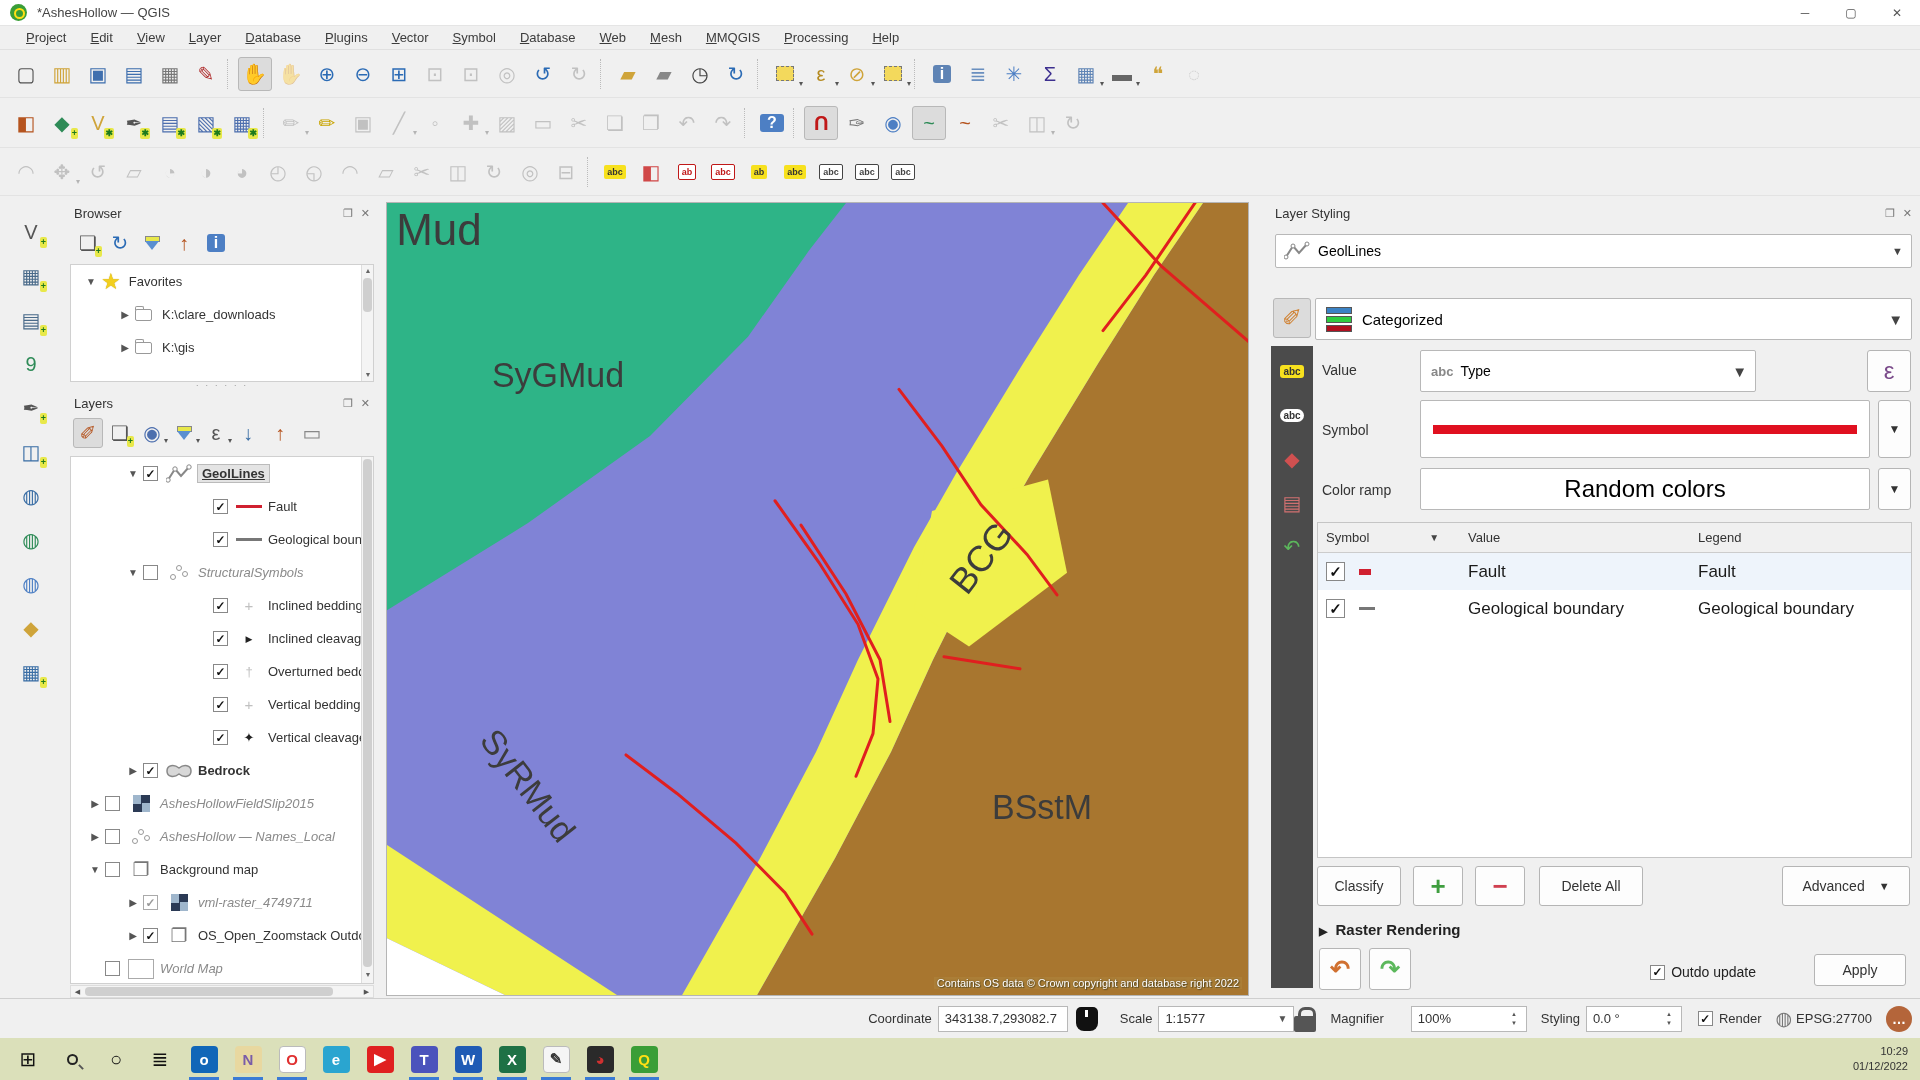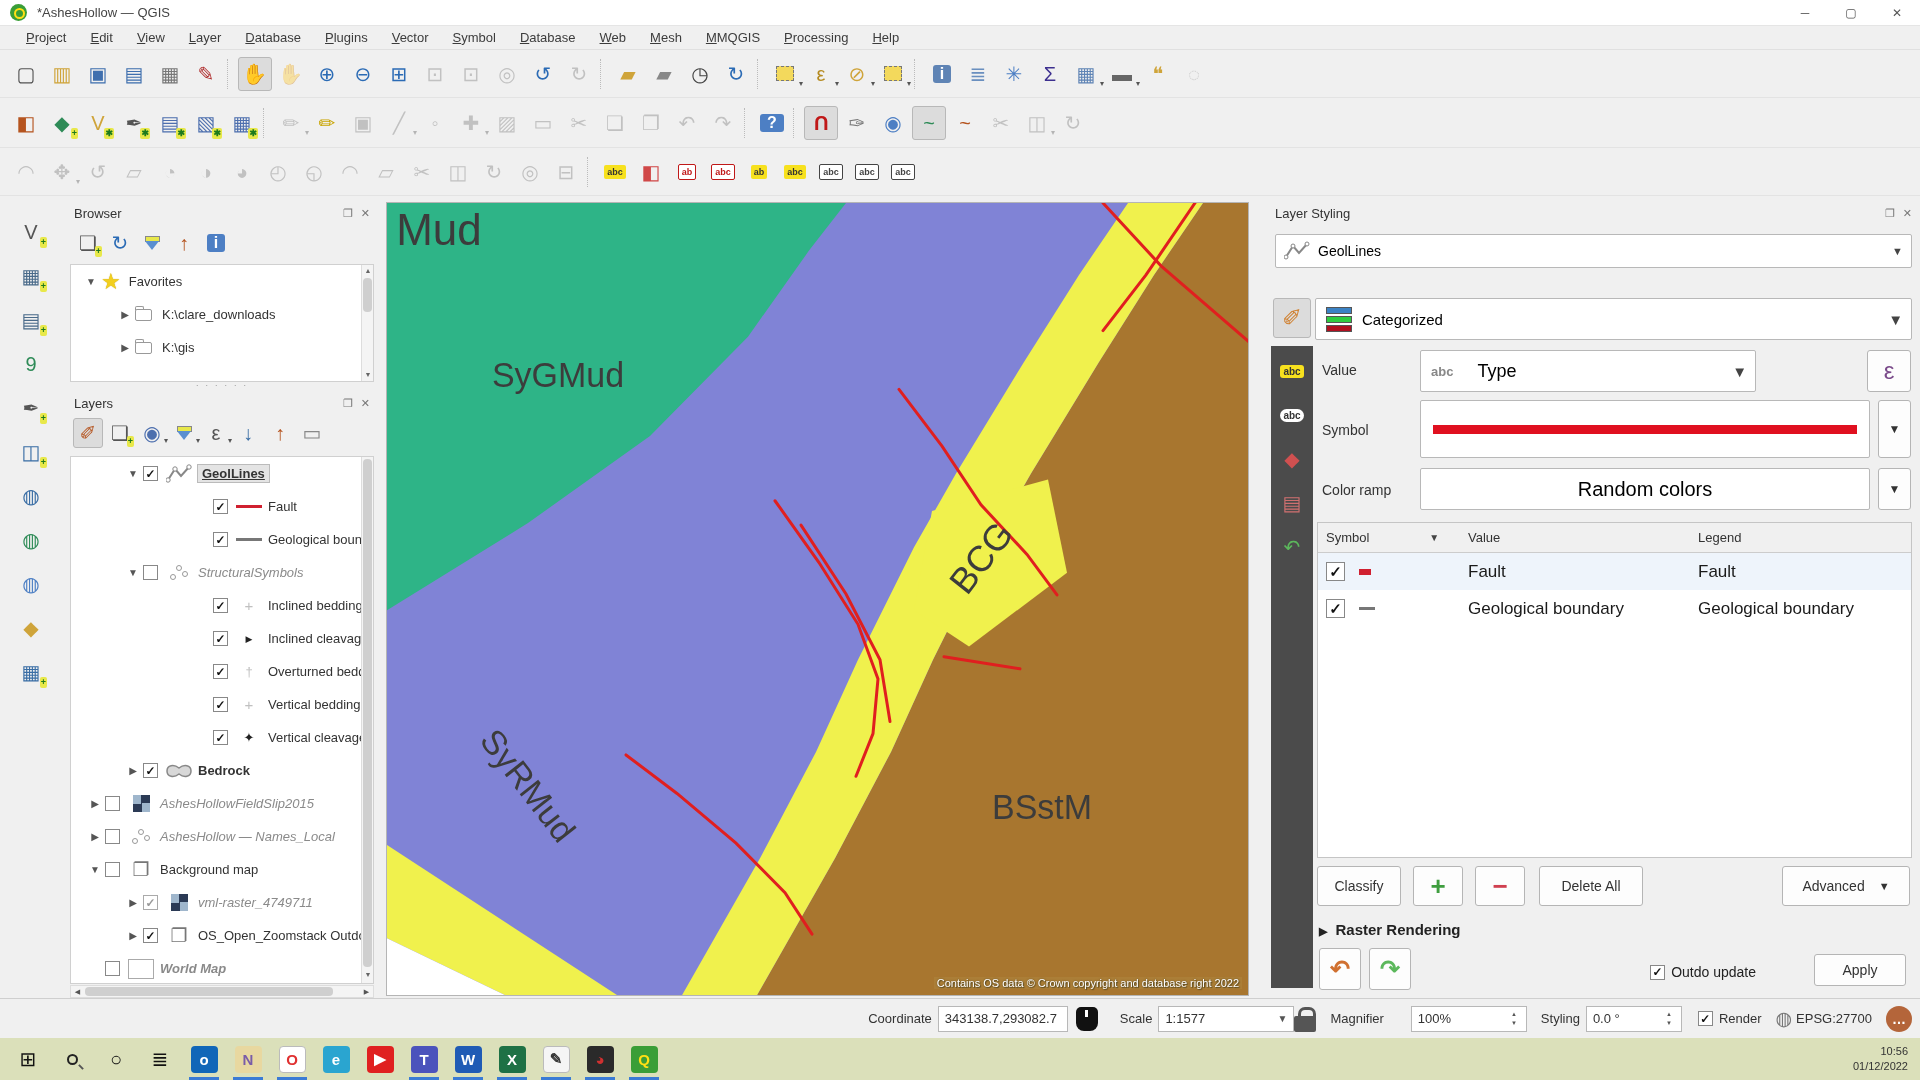--- a/index.html
+++ b/index.html
@@ -707,21 +707,21 @@
             <span class="ital">vml-raster_4749711</span>
           </div>
           <div class="tree-row" style="padding-left: 52px;">
             <span class="tw">▶</span>
             <span class="chk">✓</span>
             <span class="lyr-ico">
               <span style="font-size: 19px; color: rgb(119, 119, 119);">❐</span>
             </span>
             <span>OS_Open_Zoomstack Outdo</span>
           </div>
-          <div class="tree-row" style="padding-left: 14px; font-weight: bold;">
+          <div class="tree-row" style="padding-left: 14px;">
             <span class="tw"></span>
             <span class="chk"></span>
             <span class="lyr-ico">
               <span class="blank-ico"></span>
             </span>
             <span class="ital">World Map</span>
           </div>
         </div>
       <div class="vscroll">
         <div class="vthumb" style="top:2px; bottom:16px;"></div>
@@ -810,36 +810,36 @@
           <span style="font-size: 20px; color: rgb(208, 112, 112);">▤</span>
         </span>
         <span class="rico">
           <span style="font-size: 20px; color: rgb(92, 184, 92);">↶</span>
         </span>
       </div>
 
     <span style="position:absolute; left:55px; top:162px; font-size:14px; color:#333;">Value</span>
     <div class="combo" style="position:absolute; left:153px; top:150px; width:336px; height:42px; padding-left:10px;">
       <span style="font-size:13px; font-weight:bold; color:#888;">abc</span>
-      <span style="margin-left:24px; font-size:18px;">Type</span>
+      <span style="margin-left:7px; font-size:14px;">Type</span>
       <span class="dd" style="font-size:15px;">▼</span>
     </div>
     <div class="btn" style="position:absolute; left:600px; top:150px; width:44px; height:42px; font-size:24px; color:#7a4a8a;">
         <span>ε</span>
       </div>
 
     <span style="position:absolute; left:55px; top:222px; font-size:14px; color:#333;">Symbol</span>
     <div class="combo" style="position:absolute; left:153px; top:200px; width:450px; height:58px;">
       <span style="display:block; margin:0 12px; width:100%; height:9px; background:#e01020;"></span>
     </div>
     <div class="btn" style="position:absolute; left:611px; top:200px; width:33px; height:58px; font-size:12px;">▼</div>
 
     <span style="position:absolute; left:55px; top:282px; font-size:14px; color:#333;">Color ramp</span>
     <div class="combo" style="position:absolute; left:153px; top:268px; width:450px; height:42px; justify-content:center;">
-      <span style="font-size:20px;">Random colors</span>
+      <span style="font-size:24px;">Random colors</span>
     </div>
     <div class="btn" style="position:absolute; left:611px; top:268px; width:33px; height:42px; font-size:12px;">▼</div>
 
     <div class="stable">
       <div class="stable-head">
         <span class="col-sym">
             <span>Symbol</span>
             <span style="margin-left:60px; font-size:10px; color:#444;">▼</span>
           </span>
         <span class="col-val">Value</span>
@@ -977,17 +977,17 @@
           <span class="app" style="background: rgb(245, 245, 245); color: rgb(51, 51, 51); border: 1px solid rgb(187, 187, 187);">✎</span>
         </span>
         <span class="tk open">
           <span class="app" style="background: rgb(42, 42, 42); color: rgb(208, 48, 48);">◕</span>
         </span>
         <span class="tk open">
           <span class="app" style="background: rgb(58, 158, 55); color: rgb(255, 224, 20);">Q</span>
         </span>
       </div>
     <div id="clock">
-      <div>10:56</div>
+      <div>10:29</div>
       <div>01/12/2022</div>
     </div>
   </div>
 </div>
 
 </body></html>

